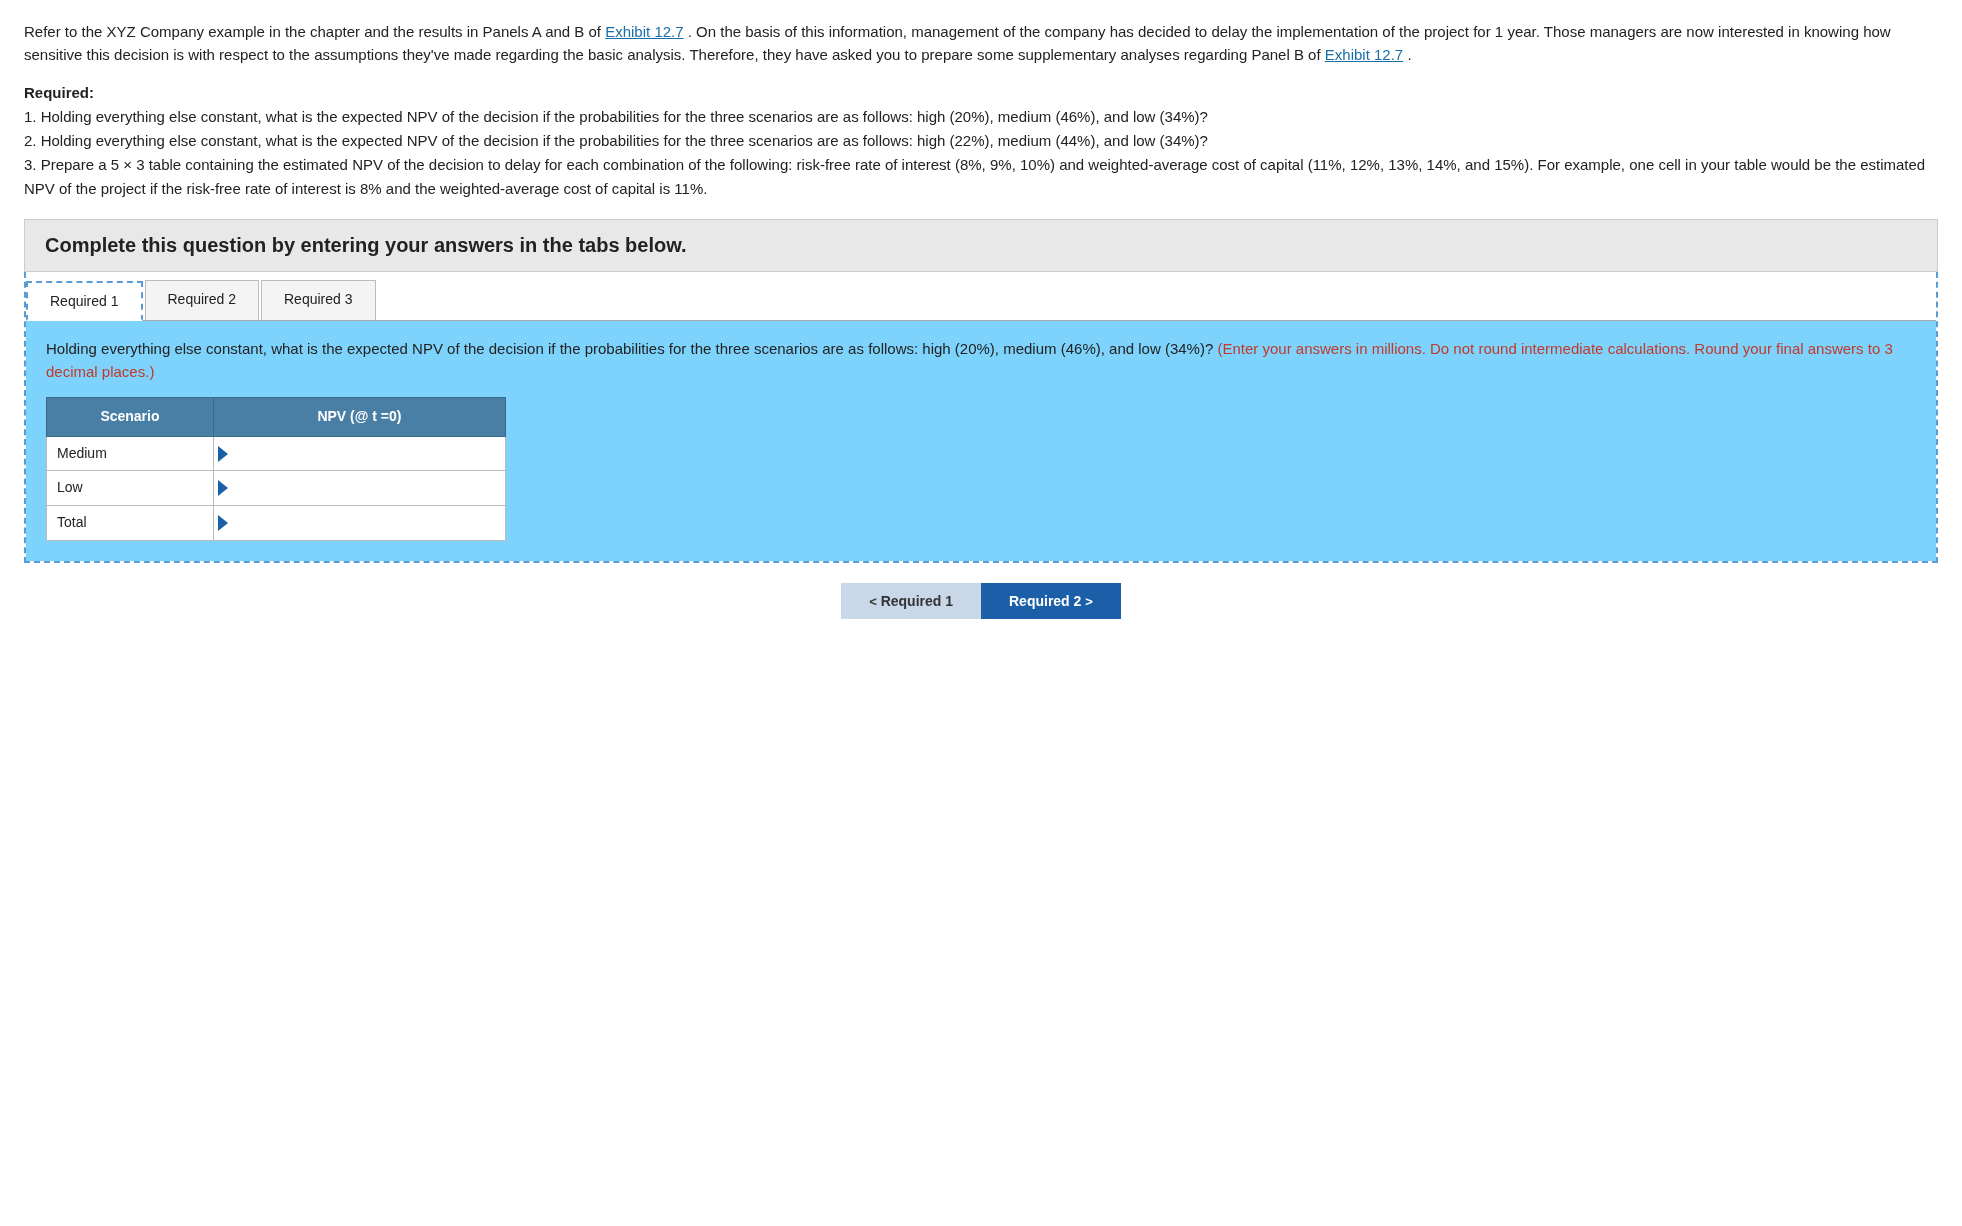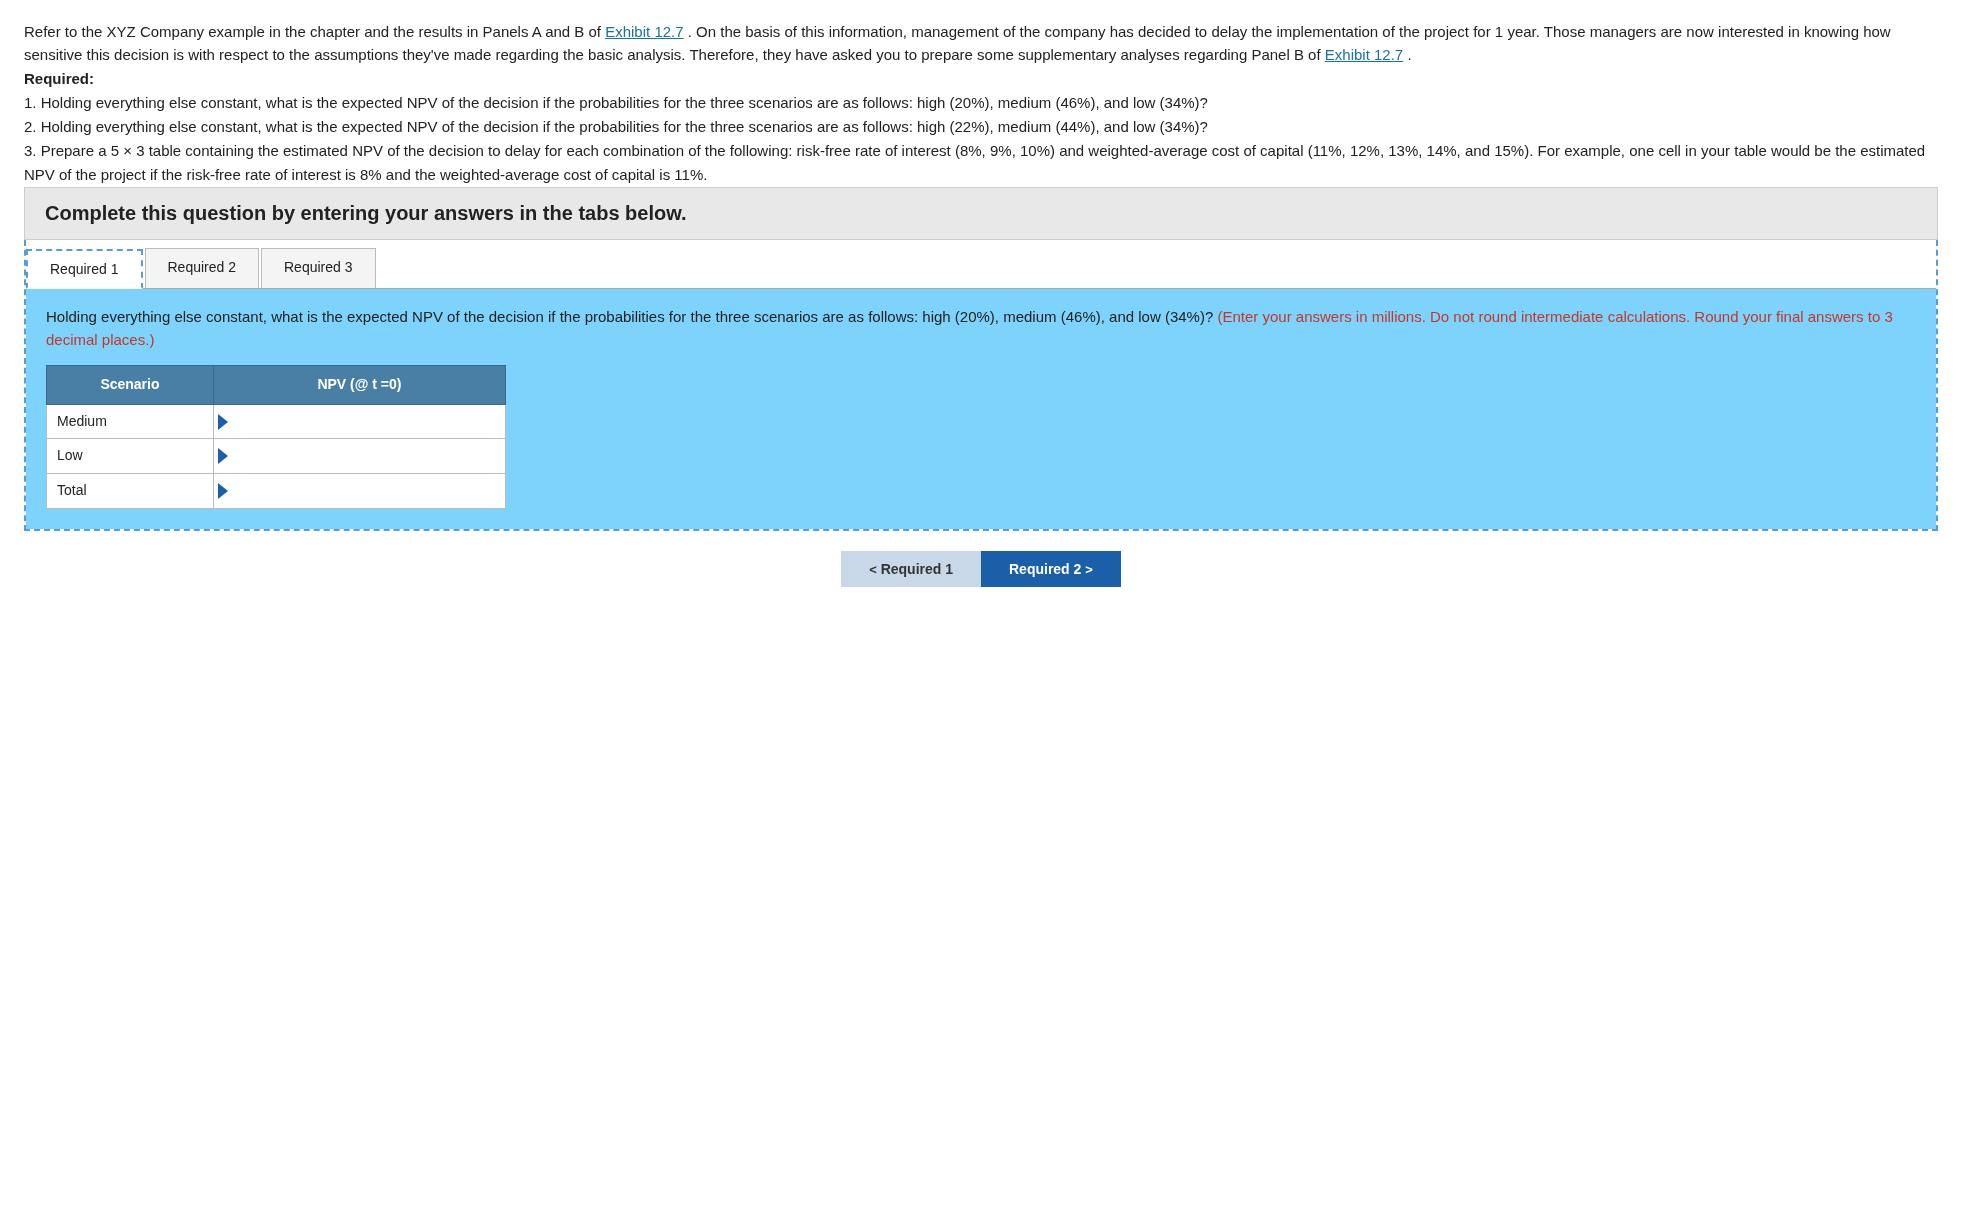--- a/index.html
+++ b/index.html
@@ -6,26 +6,28 @@
     body {
       font-family: Arial, sans-serif;
       font-size: 15px;
       color: #222;
       background: #fff;
       padding: 20px 24px;
       max-width: 1962px;
     }
     .intro-text {
       line-height: 1.55;
+      margin-bottom: 14px;
     }
     .intro-text a {
       color: #1a6fa8;
       text-decoration: underline;
     }
     .required-section {
+      margin-bottom: 18px;
       line-height: 1.6;
     }
     .required-section .bold {
       font-weight: bold;
     }
     .complete-box {
       background: #e8e8e8;
       border: 1px solid #ccc;
       padding: 14px 20px;
       margin-bottom: 0;

